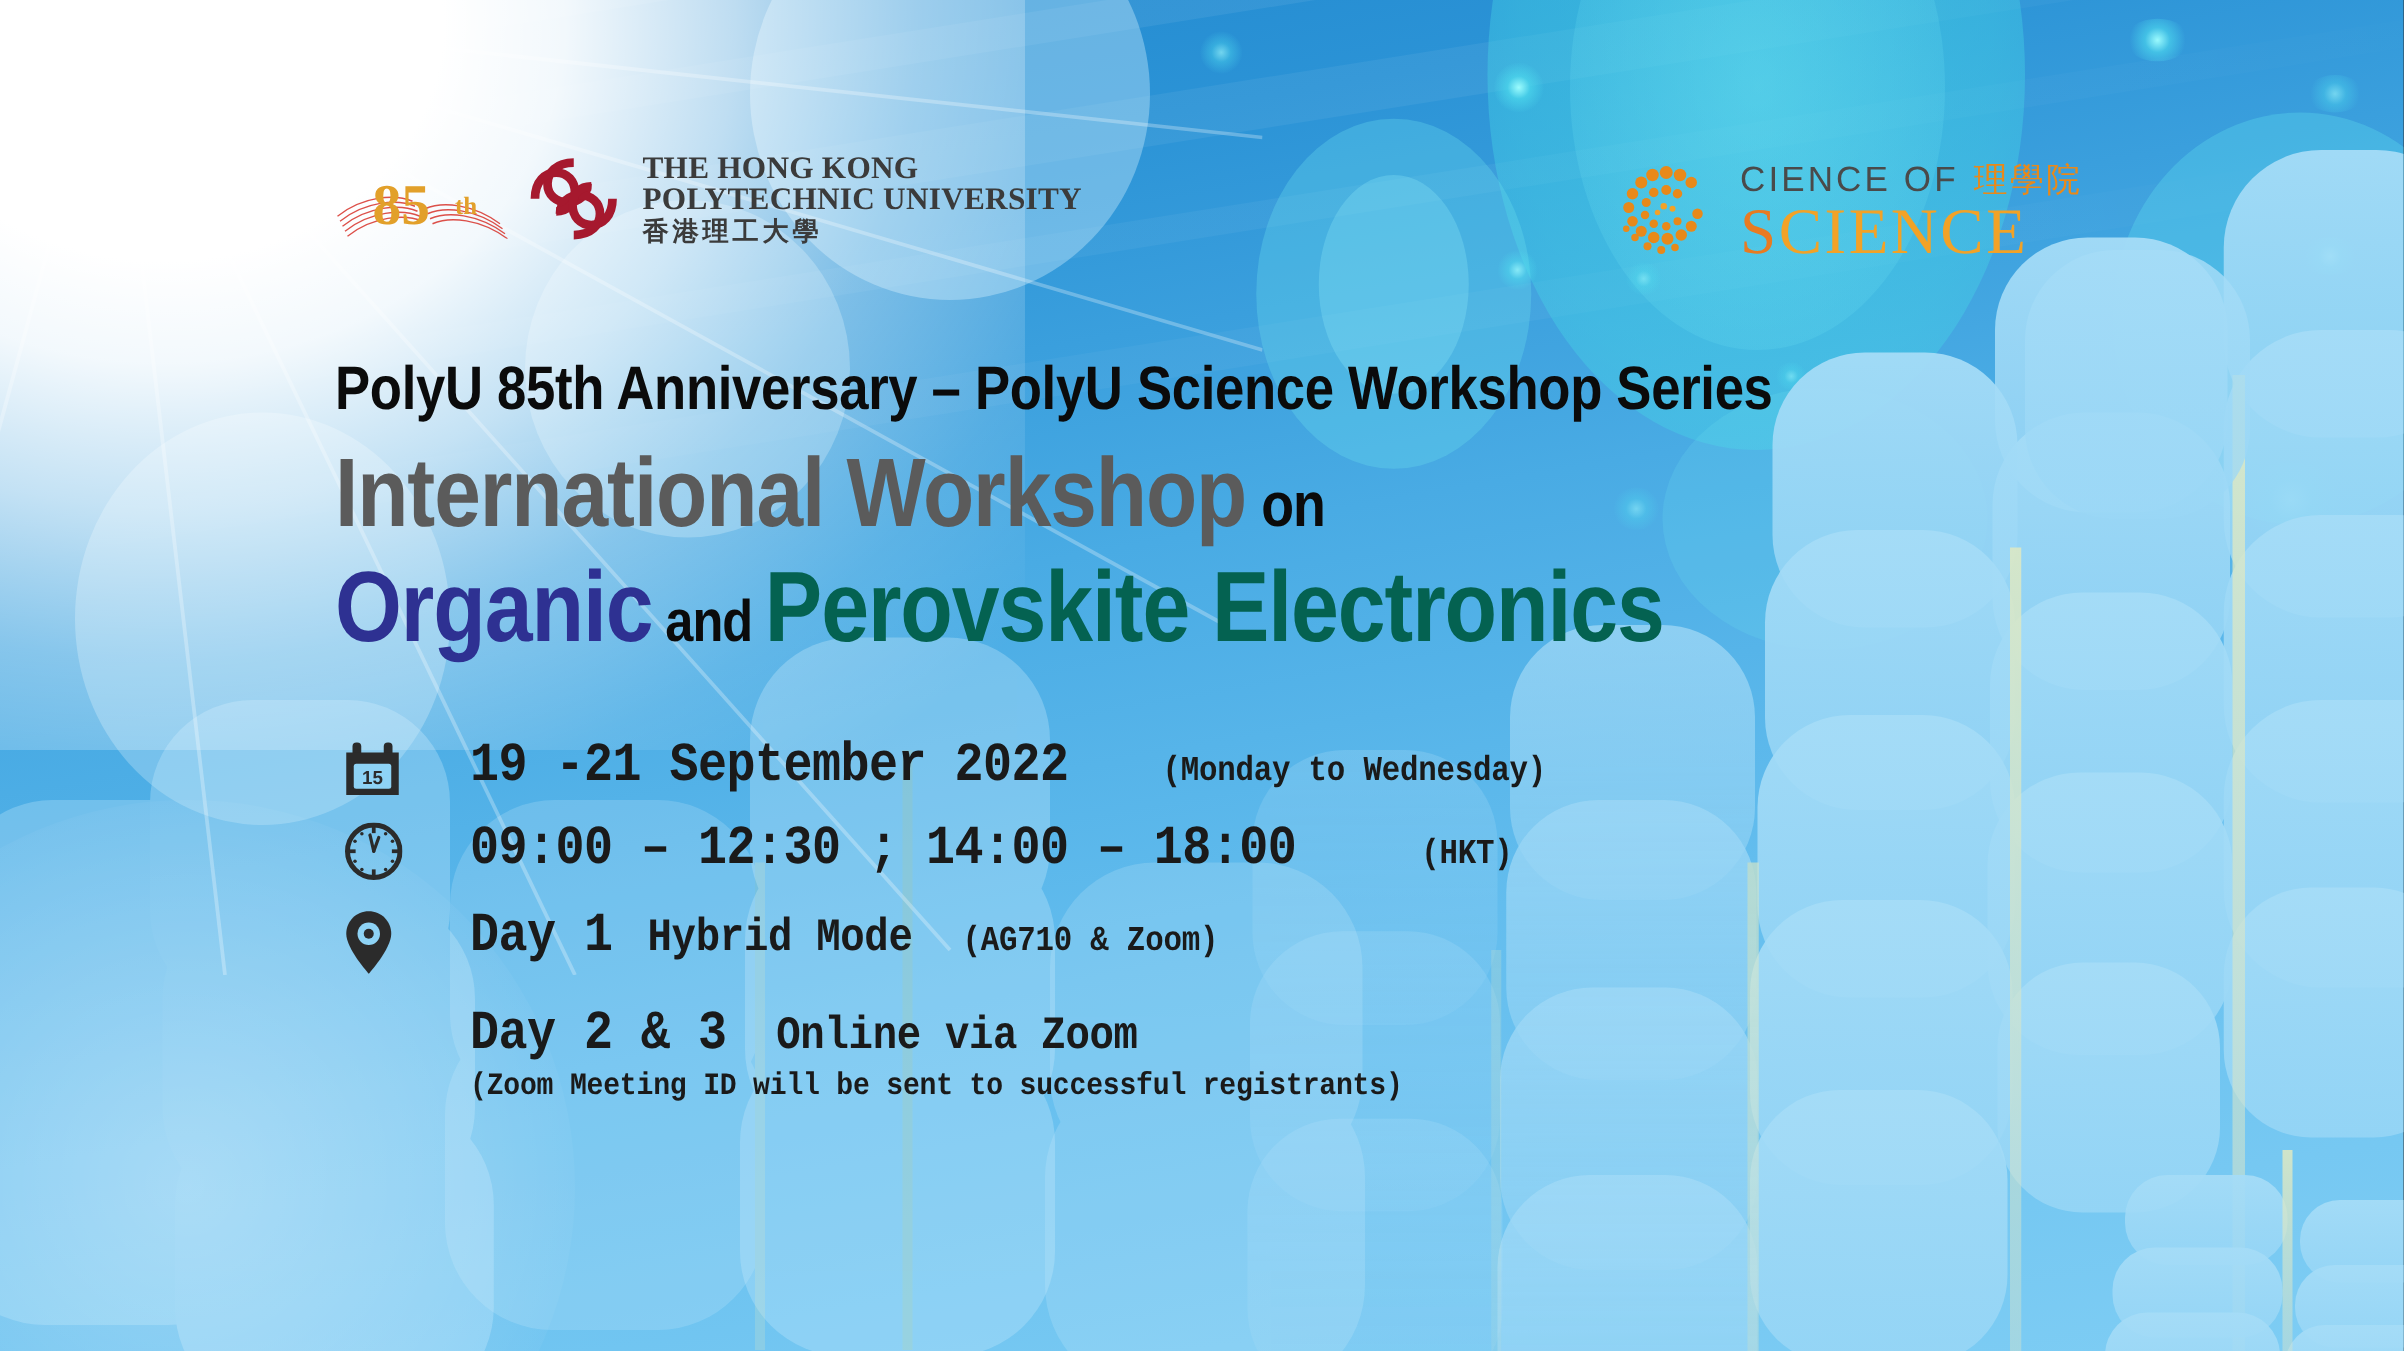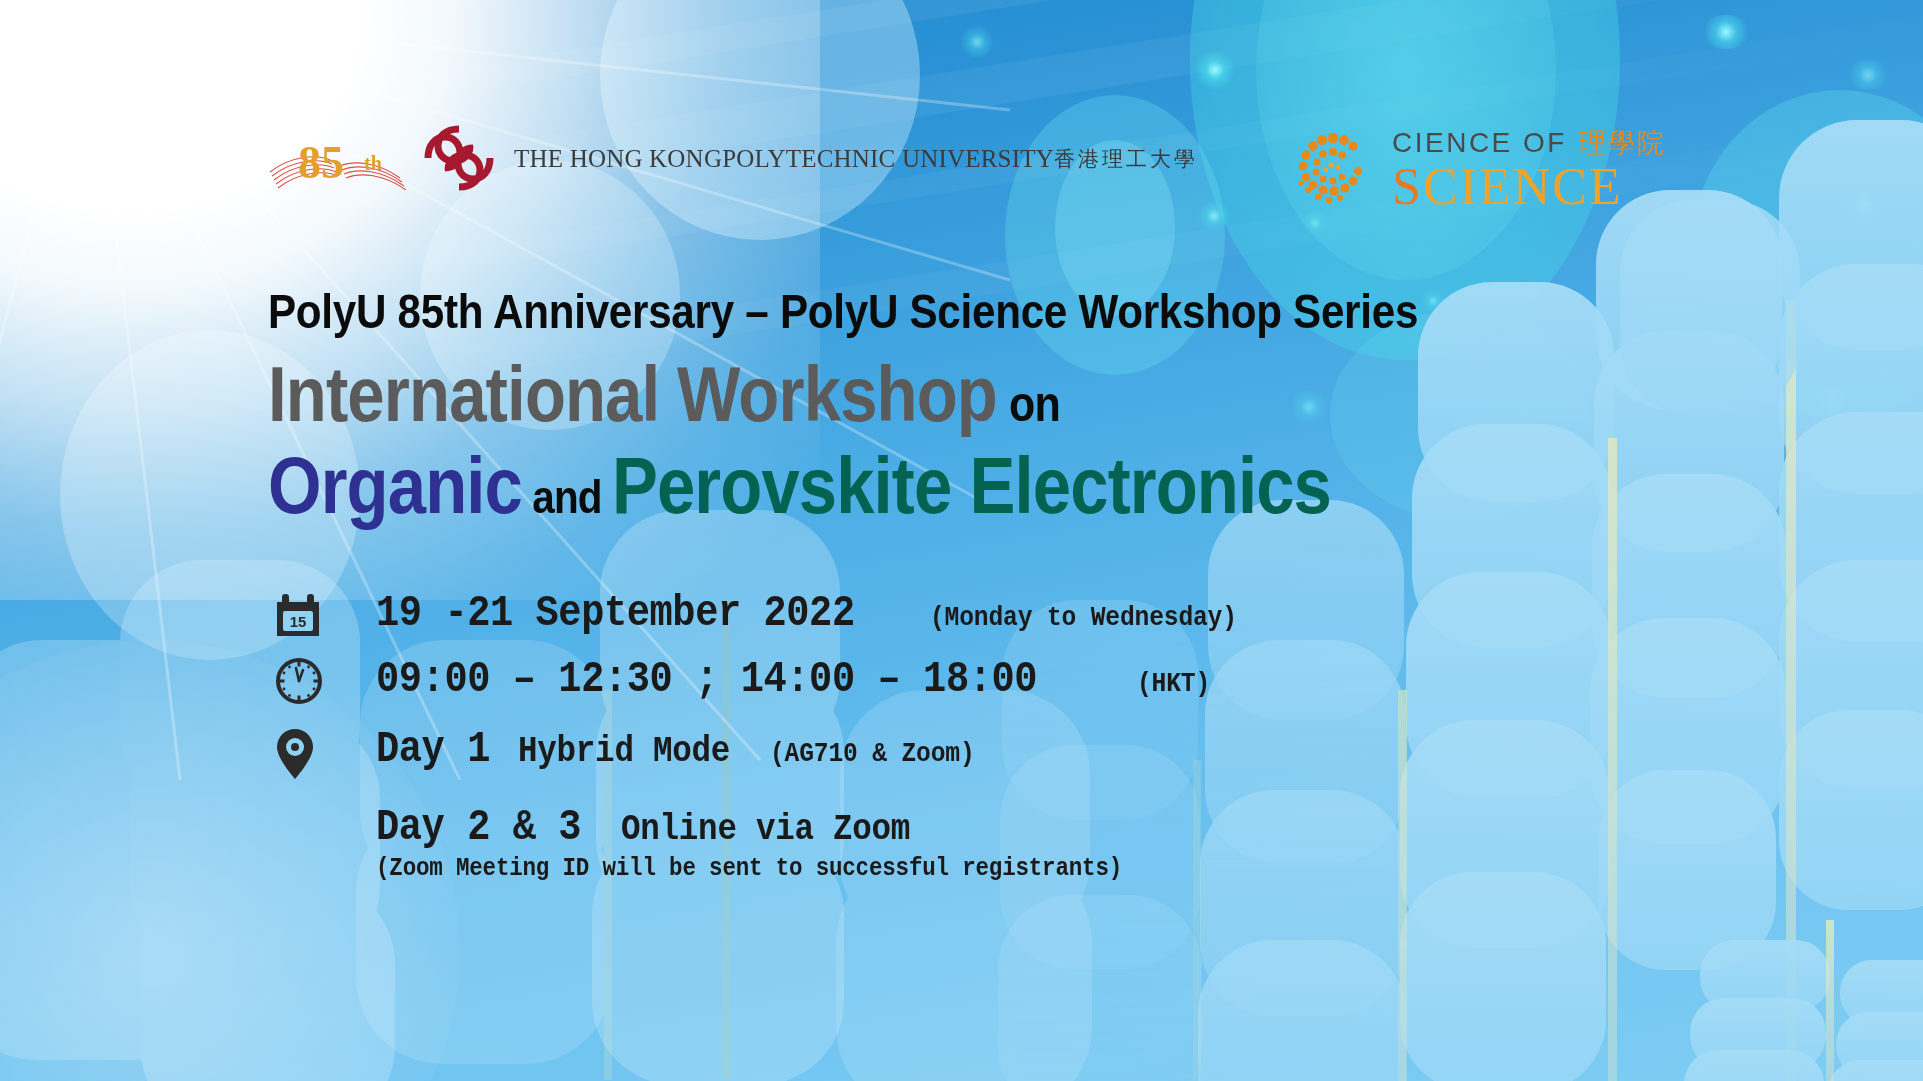--- a/index.html
+++ b/index.html
@@ -41,31 +41,31 @@
   .streak{position:absolute;background:linear-gradient(90deg, rgba(255,255,255,0) 0%, rgba(255,255,255,.16) 35%, rgba(255,255,255,.16) 65%, rgba(255,255,255,0) 100%);
           transform-origin:left center;}
 
   
   .content{position:absolute;left:0;top:0;width:100%;height:100%;}
 
   .logo-polyu{position:absolute;left:268px;top:122px;display:flex;align-items:center;gap:12px;}
   .logo-fos{position:absolute;left:1290px;top:128px;display:flex;align-items:center;gap:16px;}
 
   .lg-85{position:relative;width:140px;height:64px;}
-  .polyu-words{display:flex;flex-direction:row;line-height:1.0;margin-left:4px;}
+  .polyu-words{display:flex;flex-direction:column;line-height:1.0;margin-left:4px;font-weight:bold;}
   .polyu-en1,.polyu-en2{
     font-family:"Liberation Serif", serif;
     color:#3b3b3b;font-size:25px;letter-spacing:.2px;white-space:nowrap;}
   .polyu-en1{font-size:25px;}
   .polyu-cn{font-family:"DejaVu Sans", sans-serif;color:#3b3b3b;font-size:21px;letter-spacing:3px;margin-top:3px;}
 
   .fos-words{display:flex;flex-direction:column;line-height:1;}
   .fos-top{display:flex;align-items:baseline;gap:12px;}
   .fos-faculty{font-family:"Liberation Sans",sans-serif;font-size:28px;letter-spacing:2.5px;color:#4a4a4a;}
-  .fos-cn{font-family:Liberation Mono, monospace;font-size:27px;color:#e8891a;letter-spacing:2px;}
+  .fos-cn{font-family:Liberation Sans, sans-serif;font-size:27px;color:#e8891a;letter-spacing:2px;}
   .fos-science{font-family:Liberation Serif, serif;font-size:52px;letter-spacing:2px;color:#f2a227;margin-top:2px;line-height:1;}
   .fos-science .s1{color:#e87b22;}
 
   .kicker{
     position:absolute;left:268px;top:283px;width:1400px;
     font-weight:bold;font-size:49px;color:#0b0b0b;
     transform:scaleX(.86);transform-origin:left center;
     white-space:nowrap;letter-spacing:-0.3px;
   }
   .title1{

